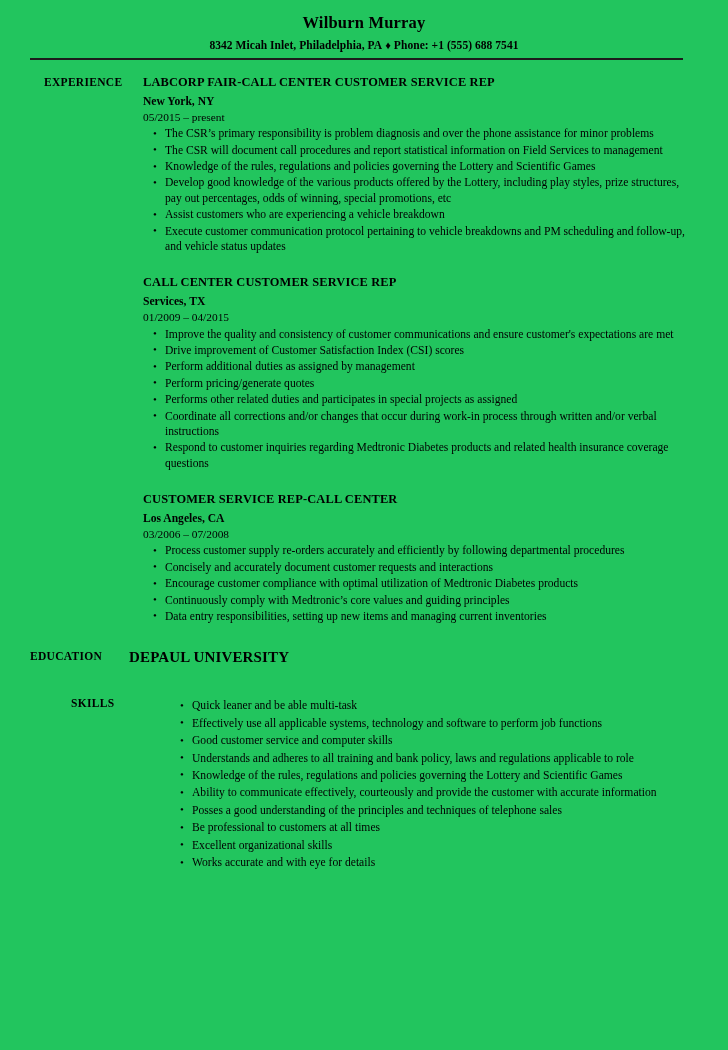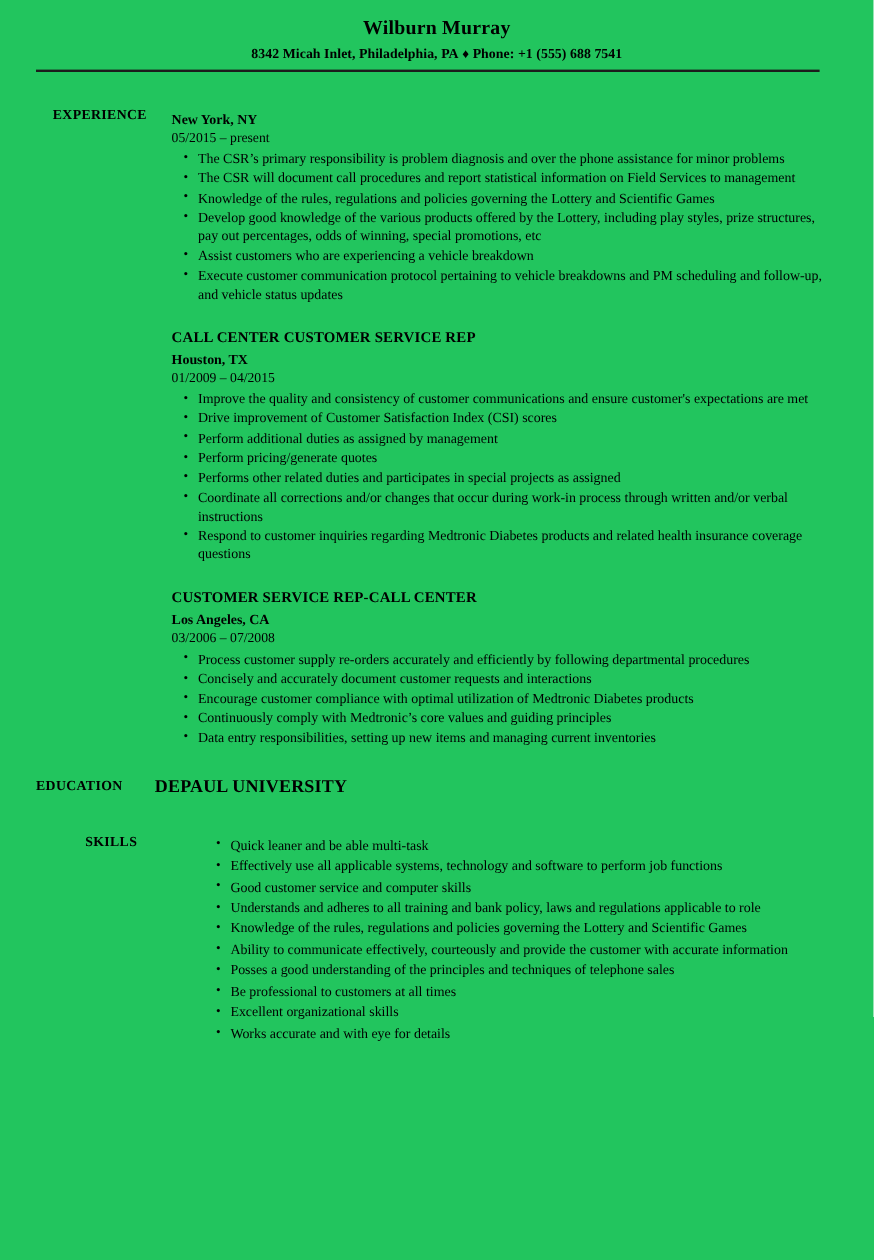--- a/index.html
+++ b/index.html
@@ -63,21 +63,21 @@
     font-weight: bold;
     font-size: 11.5px;
     letter-spacing: 0.3px;
     padding-top: 1px;
   }
   .section-body {
     flex: 1 1 auto;
     min-width: 0;
   }
 
-  #experience-section { margin-top: 29px; padding-left: 44px; }
+  #experience-section { margin-top: 15px; padding-left: 44px; }
   #education-section  { margin-top: 25px; }
   #skills-section     { margin-top: 30px; margin-left: 41px; }
 
   
   .job { margin-bottom: 0; }
   .job + .job { margin-top: 21px; }
 
   .job-title {
     font-weight: bold;
     font-size: 12.4px;
@@ -137,35 +137,36 @@
       <span>8342 Micah Inlet, Philadelphia, PA</span><span class="diamond">♦</span><span>Phone: +1 (555) 688 7541</span>
     </div>
     <div class="rule"></div>
   </div>
 
   <div class="section" id="experience-section">
     <div class="section-label">EXPERIENCE</div>
     <div class="section-body">
 
       <div class="job">
+        <div class="job-title">LABCORP FAIR-CALL CENTER CUSTOMER SERVICE REP</div>
         <div class="job-location">New York, NY</div>
         <div class="job-dates">05/2015 – present</div>
         <ul class="bullets">
           <li>The CSR’s primary responsibility is problem diagnosis and over the phone assistance for minor problems</li>
           <li>The CSR will document call procedures and report statistical information on Field Services to management</li>
           <li>Knowledge of the rules, regulations and policies governing the Lottery and Scientific Games</li>
           <li>Develop good knowledge of the various products offered by the Lottery, including play styles, prize structures, pay out percentages, odds of winning, special promotions, etc</li>
           <li>Assist customers who are experiencing a vehicle breakdown</li>
           <li>Execute customer communication protocol pertaining to vehicle breakdowns and PM scheduling and follow-up, and vehicle status updates</li>
         </ul>
       </div>
 
       <div class="job">
         <div class="job-title">CALL CENTER CUSTOMER SERVICE REP</div>
-        <div class="job-location">Houston, TX</div>
+        <div class="job-location">Services, TX</div>
         <div class="job-dates">01/2009 – 04/2015</div>
         <ul class="bullets">
           <li>Improve the quality and consistency of customer communications and ensure customer's expectations are met</li>
           <li>Drive improvement of Customer Satisfaction Index (CSI) scores</li>
           <li>Perform additional duties as assigned by management</li>
           <li>Perform pricing/generate quotes</li>
           <li>Performs other related duties and participates in special projects as assigned</li>
           <li>Coordinate all corrections and/or changes that occur during work-in process through written and/or verbal instructions</li>
           <li>Respond to customer inquiries regarding Medtronic Diabetes products and related health insurance coverage questions</li>
         </ul>

